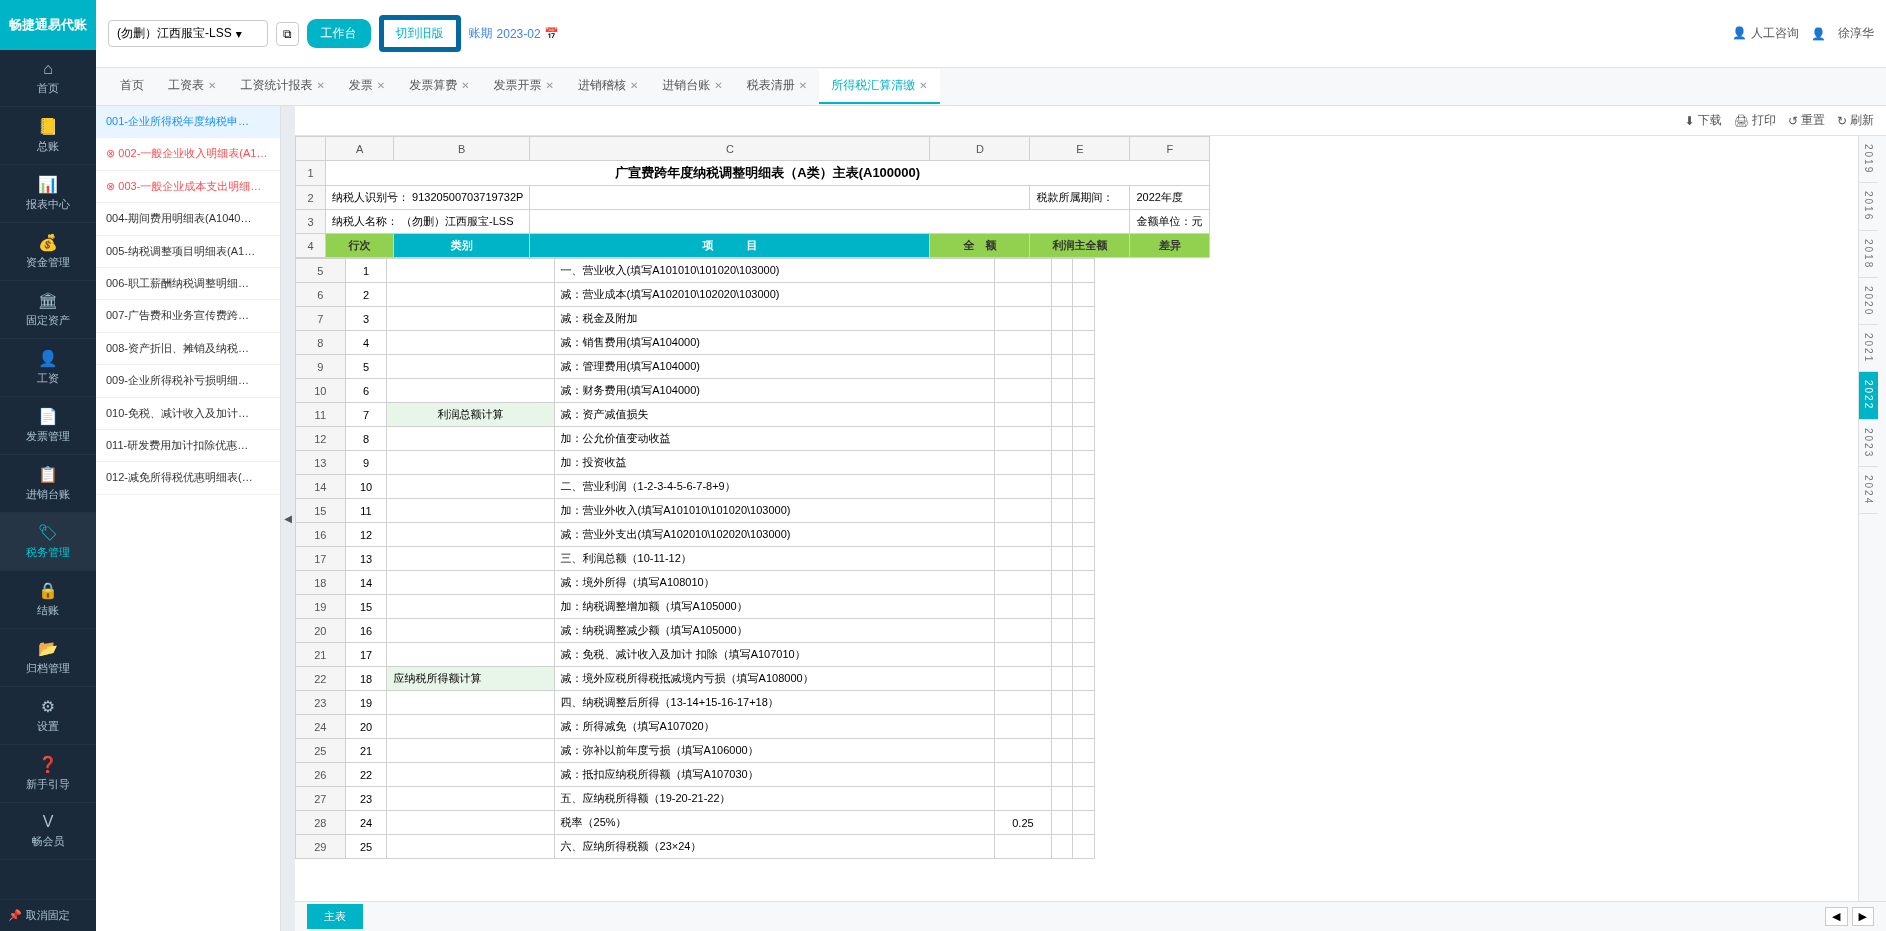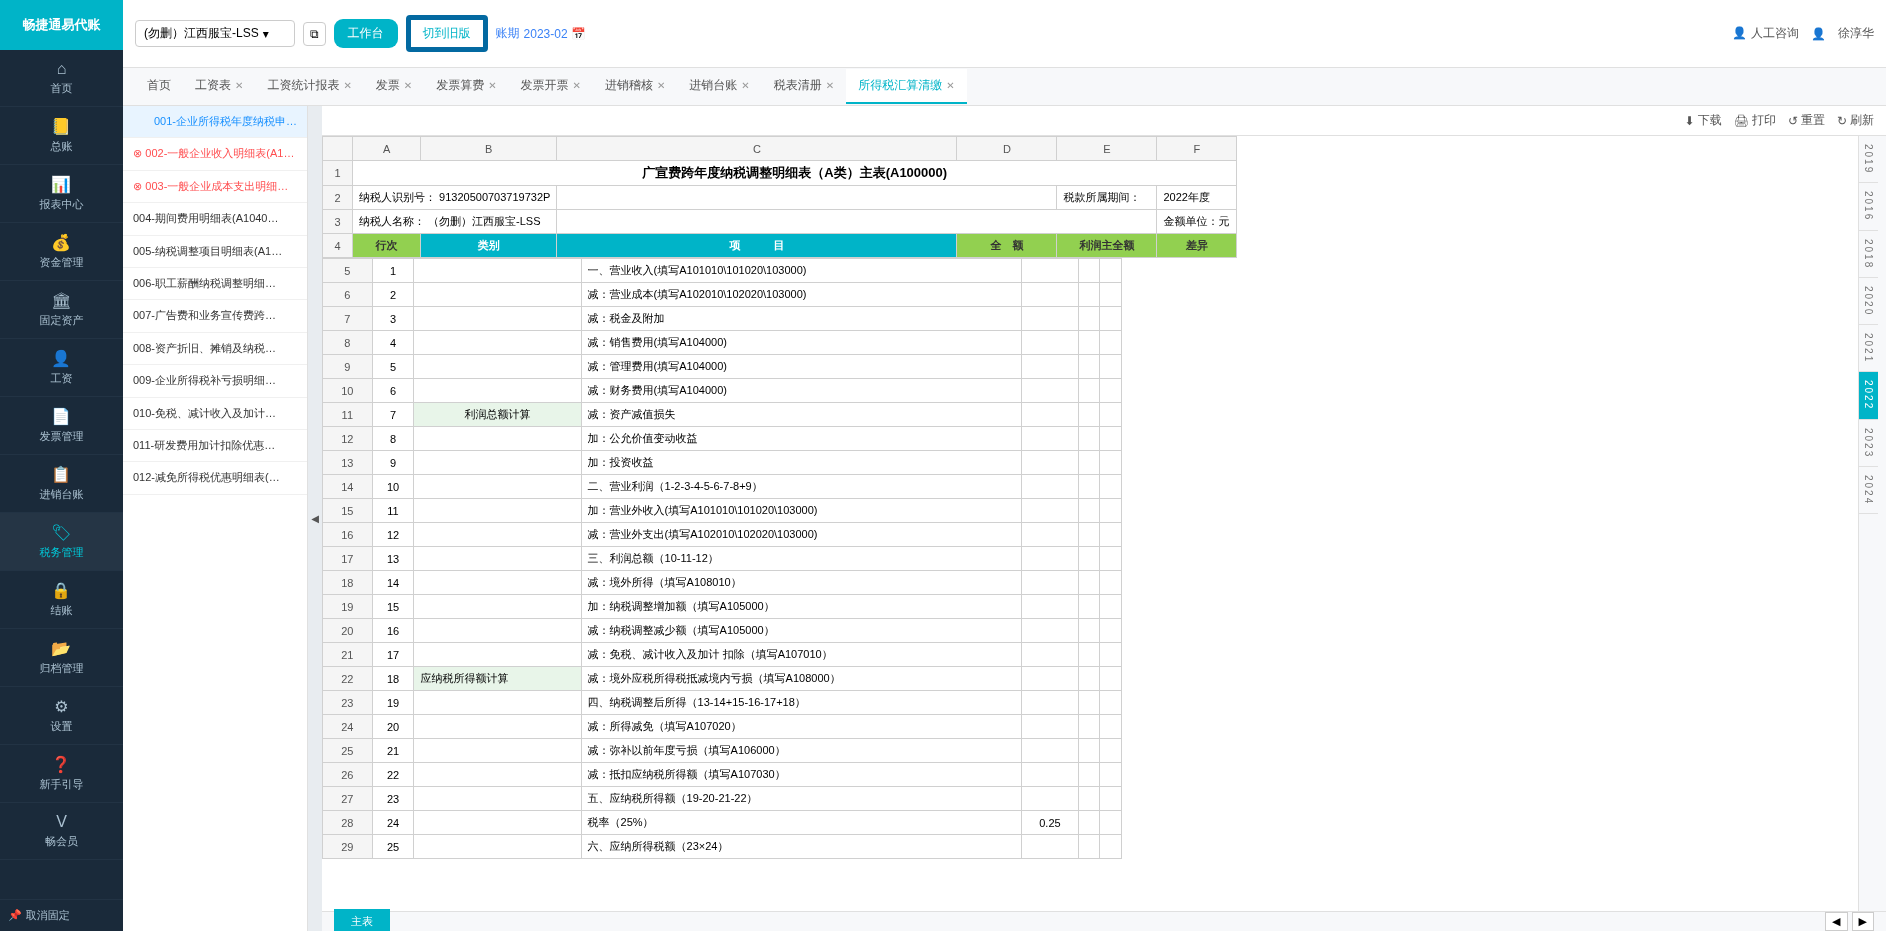--- a/index.html
+++ b/index.html
@@ -1,20 +1,20 @@
 <!DOCTYPE html>
 <html><head>
   <meta charset="utf-8">
   <style>
     * { margin: 0; padding: 0; box-sizing: border-box; }
     body { font-family: 'Microsoft YaHei', Arial, sans-serif; font-size: 12px; background: #f0f2f5; display: flex; height: 931px; overflow: hidden; }
 
     
     .sidebar {
-      width: 123px;
+      width: 96px;
       background: #1a2a3a;
       display: flex;
       flex-direction: column;
       flex-shrink: 0;
       height: 100%;
       overflow-y: auto;
     }
     .sidebar-logo {
       background: #00b4c8;
       padding: 12px 8px;
@@ -172,21 +172,21 @@
       flex-shrink: 0;
     }
     .report-list-item {
       padding: 8px 10px;
       font-size: 11px;
       color: #333;
       cursor: pointer;
       border-bottom: 1px solid #f0f0f0;
       line-height: 1.4;
     }
-    .report-list-item.active { background: #e8f4ff; color: #1890ff; text-align: right; }
+    .report-list-item.active { background: #e8f4ff; color: #1890ff; }
     .report-list-item.error { color: #ff4d4f; }
 
     
     .spreadsheet-container {
       flex: 1;
       display: flex;
       flex-direction: column;
       overflow: hidden;
       background: white;
     }
@@ -310,21 +310,21 @@
     .cell-center { text-align: center; }
     .cell-title { text-align: center; font-weight: bold; font-size: 13px; }
 
     
     .bottom-tab-bar {
       background: #f7f8fa;
       border-top: 1px solid #e0e0e0;
       display: flex;
       align-items: center;
       padding: 0 12px;
-      height: 20px;
+      height: 30px;
       flex-shrink: 0;
     }
     .bottom-tab {
       padding: 4px 16px;
       font-size: 11px;
       cursor: pointer;
       border: 1px solid #ccc;
       background: white;
       margin-right: 2px;
     }

